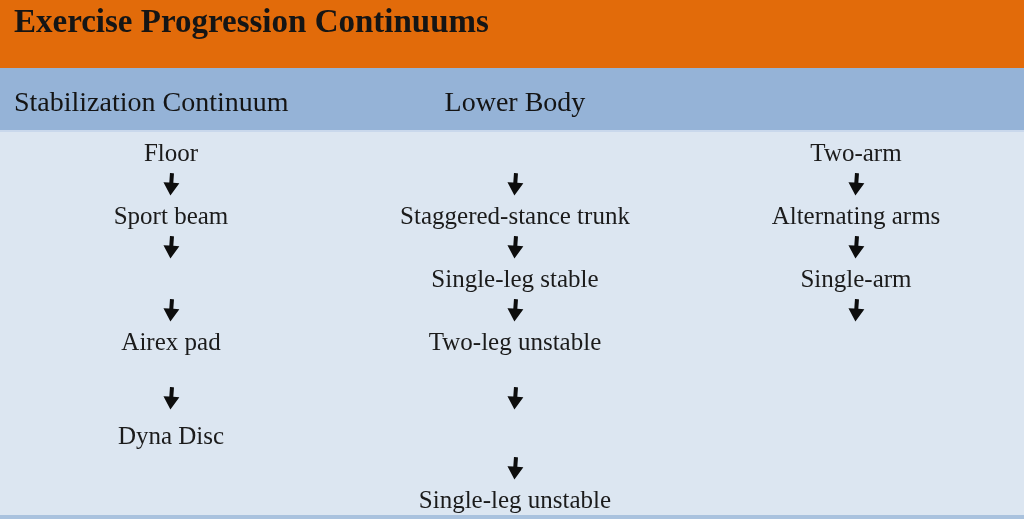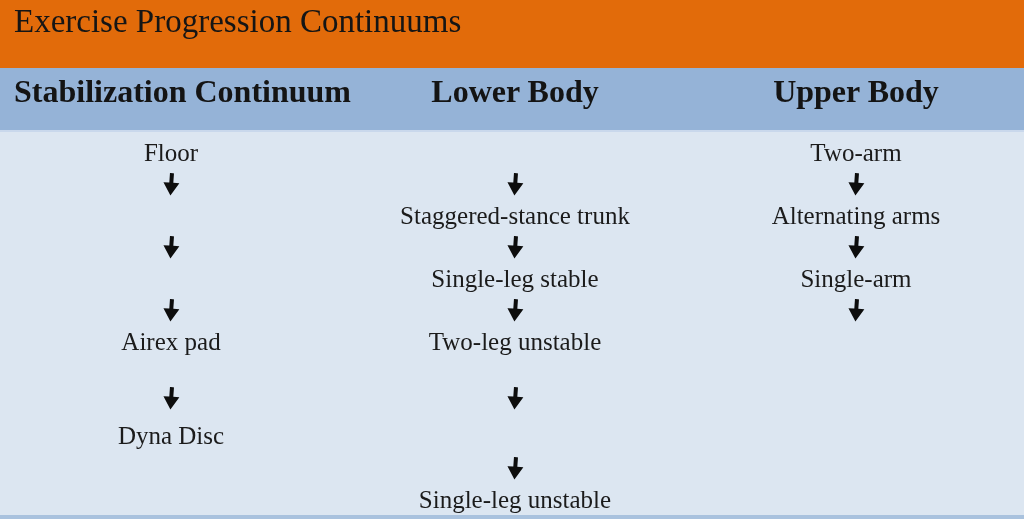--- a/index.html
+++ b/index.html
@@ -16,41 +16,41 @@
   .title-bar {
     position: absolute;
     left: 0; top: 0;
     width: 100%; height: 68px;
     background: var(--title_bg, #E26B0A);
     box-sizing: border-box;
     padding: 3px 0 0 14px;
   }
   .title-bar .title {
     font-size: 33px;
-    font-weight: normal;
+    font-weight: bold;
     color: #151515;
     white-space: nowrap;
     letter-spacing: 0px;
   }
   
   .header-band {
     position: absolute;
     left: 0; top: 68px;
     width: 100%; height: 64px;
     background: var(--band_bg, #95B3D7);
     box-sizing: border-box;
     border-bottom: 2px solid #c9d8ec;
     display: grid;
     grid-template-columns: 342px 346px 336px;
   }
   .header-cell {
-    font-size: 32px;
-    font-weight: bold;
+    font-size: 28px;
+    font-weight: normal;
     color: #141414;
-    padding-top: 5px;
+    padding-top: 18px;
     text-align: center;
     white-space: nowrap;
   }
   .header-cell.left-align {
     text-align: left;
     padding-left: 14px;
   }
   
   .body-grid {
     position: absolute;
@@ -99,31 +99,31 @@
 
 <div class="figure">
 
   <div class="title-bar">
     <div class="title">Exercise Progression Continuums</div>
   </div>
 
   <div class="header-band">
     <div class="header-cell left-align">Stabilization Continuum</div>
     <div class="header-cell">Lower Body</div>
-    <div class="header-cell">Upper Body</div>
   </div>
 
   <div class="body-grid">
 
     <div class="cell item" style="grid-area:1/1">Floor</div>
     <div class="cell arrow" style="grid-area:2/1">
       <svg width="22" height="23" viewBox="0 0 24 25">
           <path d="M10 0 H14.4 V10.5 H21 L12.2 24.5 L3.6 10.5 H10 Z"></path>
         </svg>
     </div>
+    <div class="cell item" style="grid-area:3/1">Sport beam</div>
     <div class="cell arrow" style="grid-area:4/1">
       <svg width="22" height="23" viewBox="0 0 24 25">
           <path d="M10 0 H14.4 V10.5 H21 L12.2 24.5 L3.6 10.5 H10 Z"></path>
         </svg>
     </div>
     <div class="cell arrow" style="grid-area:6/1">
       <svg width="22" height="23" viewBox="0 0 24 25">
           <path d="M10 0 H14.4 V10.5 H21 L12.2 24.5 L3.6 10.5 H10 Z"></path>
         </svg>
     </div>

